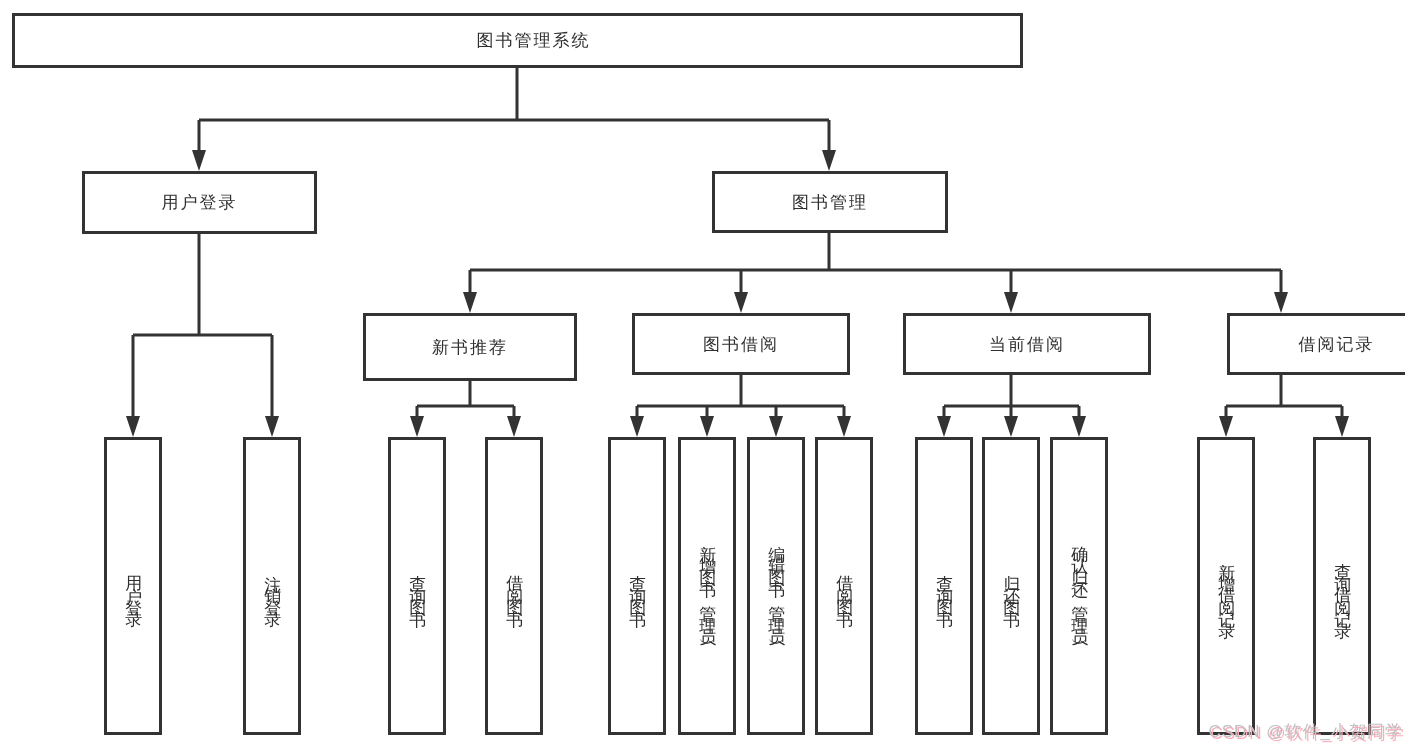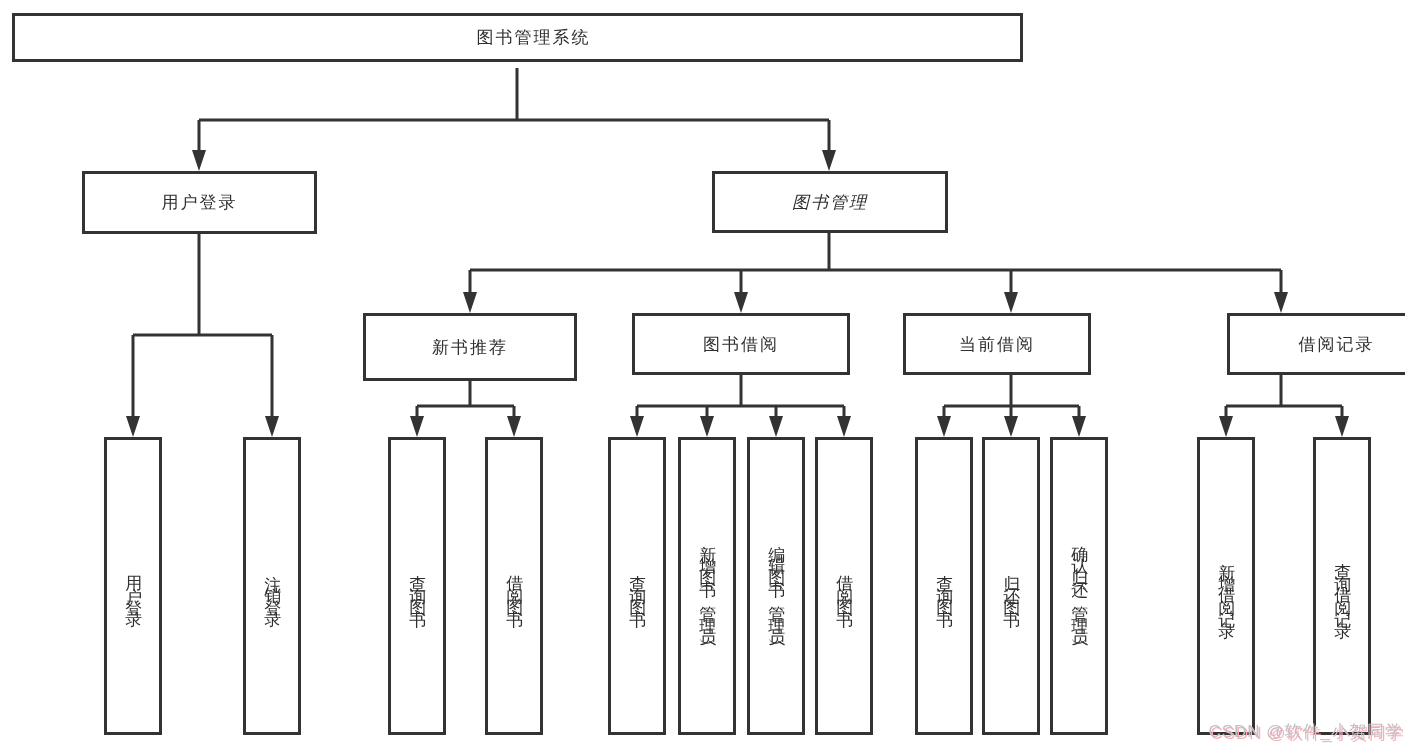--- a/index.html
+++ b/index.html
@@ -88,38 +88,38 @@
       M1004 292 h14 L1011 313 Z  M1274 292 h14 L1281 313 Z
       M126 416 h14 L133 437 Z  M265 416 h14 L272 437 Z
       M410 416 h14 L417 437 Z  M507 416 h14 L514 437 Z
       M630 416 h14 L637 437 Z  M700 416 h14 L707 437 Z
       M769 416 h14 L776 437 Z  M837 416 h14 L844 437 Z
       M937 416 h14 L944 437 Z  M1004 416 h14 L1011 437 Z
       M1072 416 h14 L1079 437 Z
       M1219 416 h14 L1226 437 Z  M1335 416 h14 L1342 437 Z"></path>
   </svg>
 
-  <div class="node" style="left:12px; top:13px; width:1011px; height:49px;padding-left:32px;">
+  <div class="node" style="left:12px; top:13px; width:1011px; height:55px;padding-left:32px;">
     <span>图书管理系统</span>
   </div>
 
   <div class="node" style="left:82px; top:171px; width:235px; height:63px;">
     <span>用户登录</span>
   </div>
-  <div class="node" style="left:712px; top:171px; width:236px; height:62px;font-style:italic;">
+  <div class="node" style="left:712px; top:171px; width:236px; height:62px;">
     <span>图书管理</span>
   </div>
 
   <div class="node" style="left:363px; top:313px; width:214px; height:68px;">
     <span>新书推荐</span>
   </div>
   <div class="node" style="left:632px; top:313px; width:218px; height:62px;">
     <span>图书借阅</span>
   </div>
-  <div class="node" style="left:903px; top:313px; width:188px; height:62px;">
+  <div class="node" style="left:903px; top:313px; width:248px; height:62px;">
     <span>当前借阅</span>
   </div>
   <div class="node" style="left:1227px; top:313px; width:219px; height:62px;">
     <span>借阅记录</span>
   </div>
 
   <div class="leaf" style="left:104px;">
     <span class="vtext">用户登录</span>
   </div>
   <div class="leaf" style="left:243px;">

